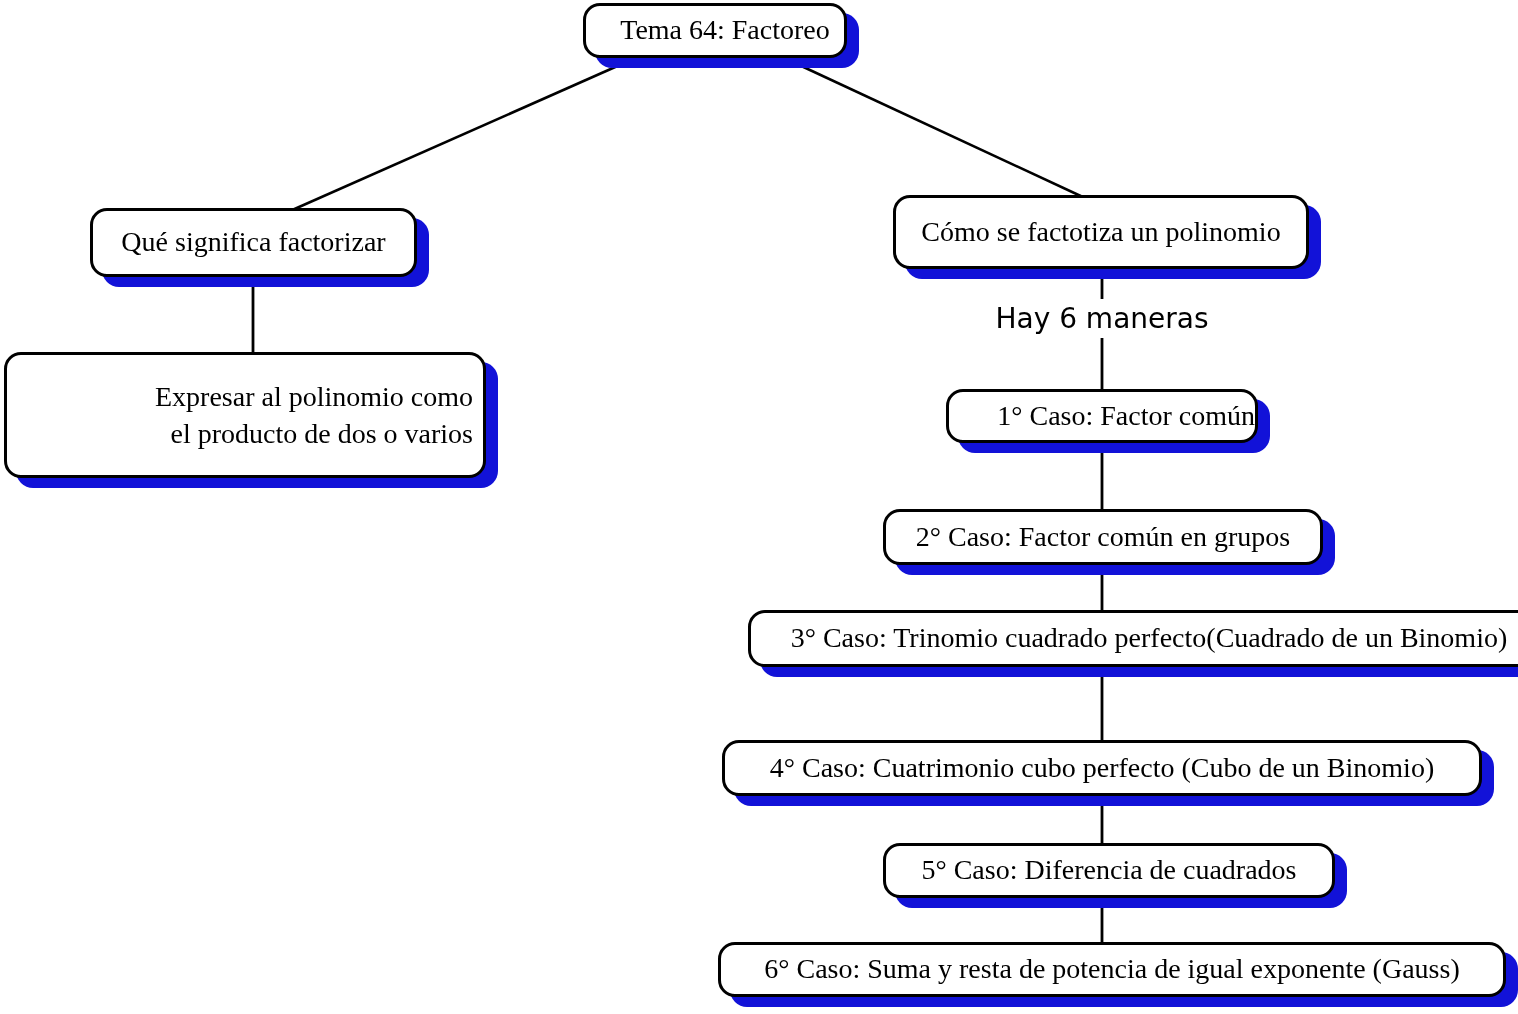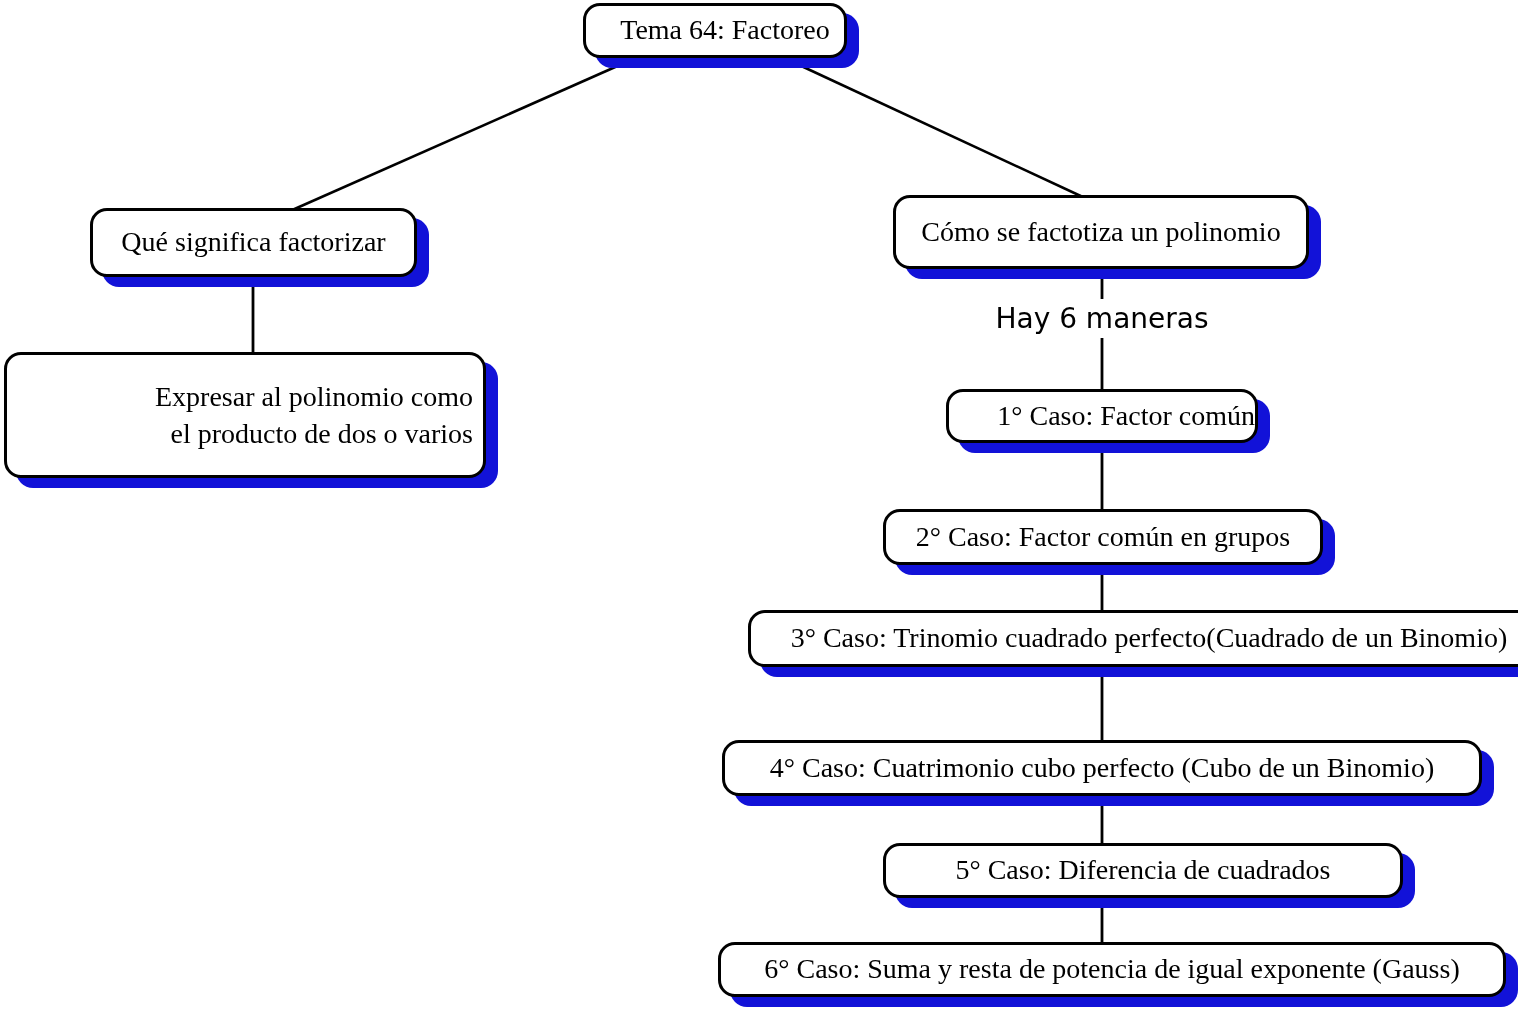--- a/index.html
+++ b/index.html
@@ -59,21 +59,21 @@
     font-family: "DejaVu Sans", sans-serif;
     font-size: 28px;
     color: #000000;
     white-space: nowrap;
     z-index: 1;
   }
   .node-case-1 { left: 946px; top: 389px; width: 312px; height: 54px; justify-content: flex-end; }
   .node-case-2 { left: 883px; top: 488px; width: 440px; height: 56px; margin-top: 21px; }
   .node-case-3 { left: 700px; top: 610px; width: 802px; height: 57px; margin-left: 48px; }
   .node-case-4 { left: 722px; top: 740px; width: 760px; height: 56px; }
-  .node-case-5 { left: 883px; top: 843px; width: 520px; height: 55px; }
+  .node-case-5 { left: 883px; top: 843px; width: 452px; height: 55px; }
   .node-case-6 { left: 707px; top: 942px; width: 788px; height: 55px; margin-left: 11px; }
 </style>
 </head>
 <body>
 
 <div class="canvas">
 
   <svg class="connectors" width="1518" height="1014" viewBox="0 0 1518 1014">
 
     <line x1="622" y1="64" x2="290" y2="211" stroke="#000000" stroke-width="2.6"></line>

